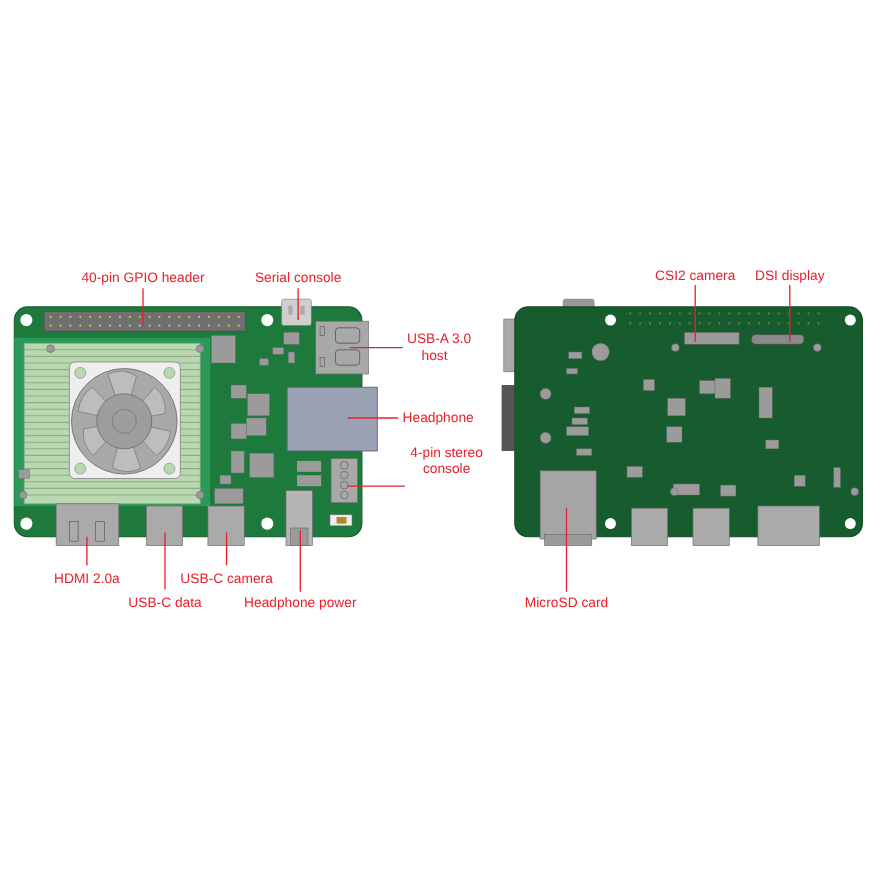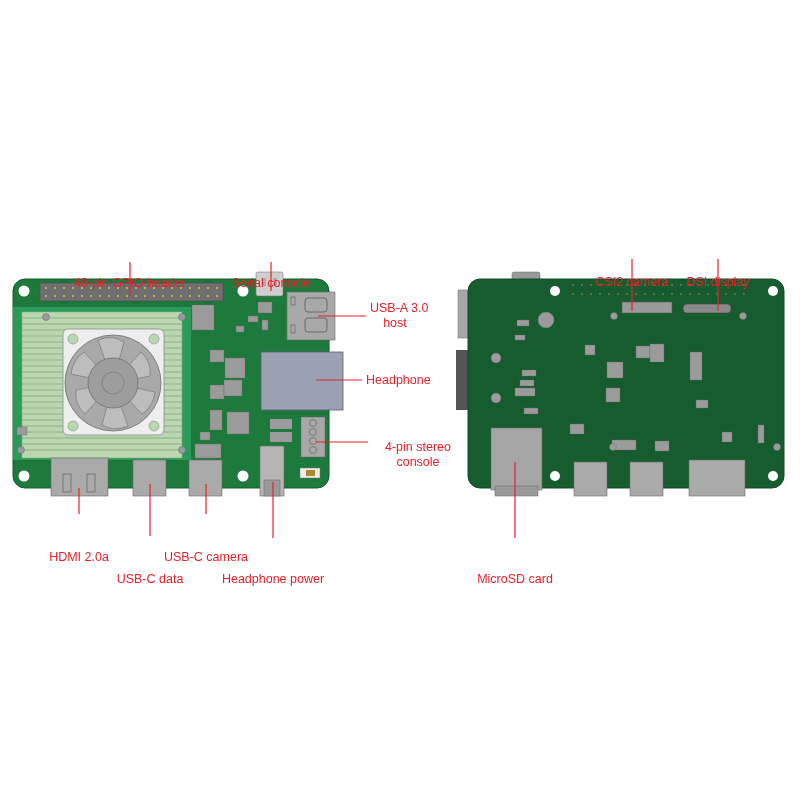--- a/index.html
+++ b/index.html
@@ -1,19 +1,19 @@
 <!DOCTYPE html>
 <html><head>
 <meta charset="utf-8">
 <style>
   html,body{margin:0;padding:0;background:#ffffff;}
   body{width:800px;height:800px;position:relative;overflow:hidden;font-family:"Liberation Sans",sans-serif;}
   svg{position:absolute;left:0;top:0;}
   .lbl{position:absolute;color:#e8202a;font-size:12.5px;line-height:15px;white-space:nowrap;font-family:"Liberation Sans",sans-serif;}
-  .lbl.c{transform:translateX(-50%);text-align:center;margin-top:31px;}
+  .lbl.c{transform:translateX(-50%);text-align:center;}
   .lbl.l{text-align:center;}
 </style>
 </head>
 <body>
 
 <svg width="800" height="800" viewBox="0 0 800 800">
 
   <g>
 
     <rect x="13" y="279" width="316" height="209" rx="12" fill="#1d7a3c" stroke="#135a2a" stroke-width="1"></rect>
@@ -307,21 +307,21 @@
   </g>
 </svg>
 
 <div class="lbl c" style="left:130px;top:245px;">40-pin GPIO header</div>
 <div class="lbl c" style="left:271px;top:245px;">Serial console</div>
 <div class="lbl l" style="left:370px;top:301px;width:50px;text-align:center;">
   <div>USB-A 3.0</div>
   <div>host</div>
 </div>
 <div class="lbl" style="left:366px;top:373px;">Headphone</div>
-<div class="lbl l" style="left:370px;top:440px;width:72px;margin-left:12px;">
+<div class="lbl l" style="left:370px;top:404px;width:72px;">
   <div>4-pin stereo</div>
   <div>console</div>
 </div>
 <div class="lbl c" style="left:79px;top:519px;">HDMI 2.0a</div>
 <div class="lbl c" style="left:150px;top:541px;">USB-C data</div>
 <div class="lbl c" style="left:206px;top:519px;">USB-C camera</div>
 <div class="lbl c" style="left:273px;top:541px;">Headphone power</div>
 
 <div class="lbl c" style="left:632px;top:244px;">CSI2 camera</div>
 <div class="lbl c" style="left:718px;top:244px;">DSI display</div>

